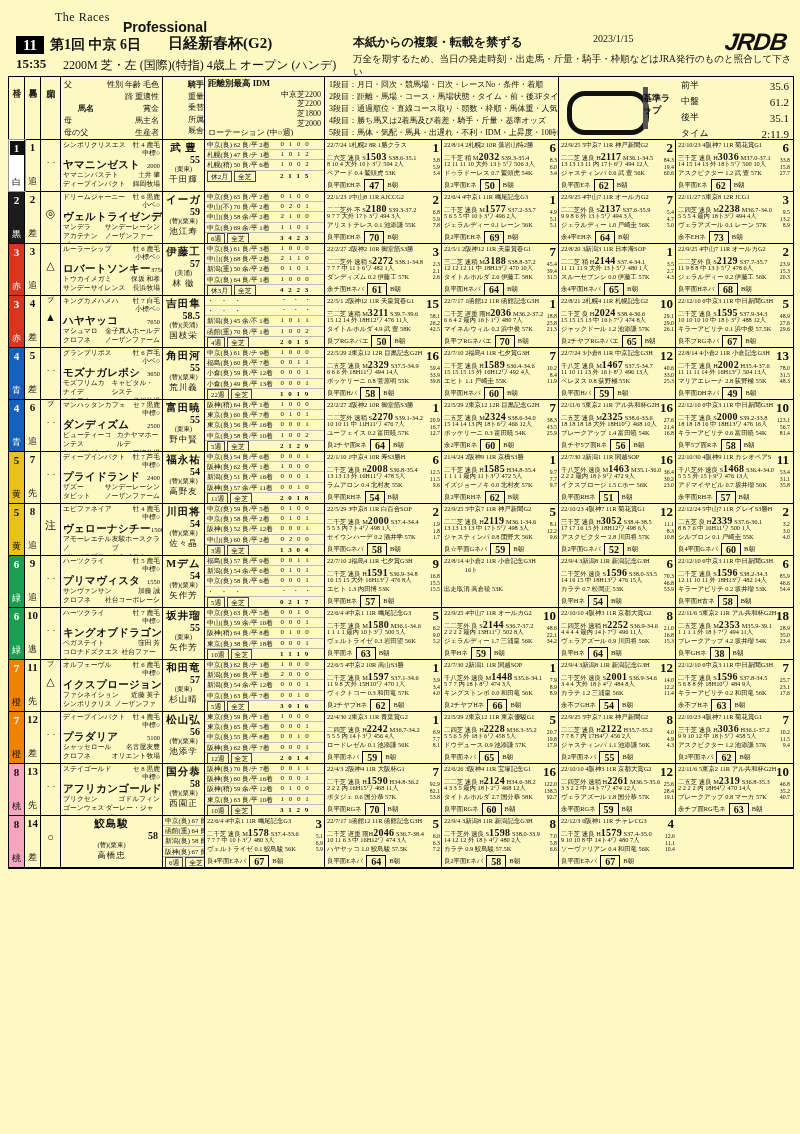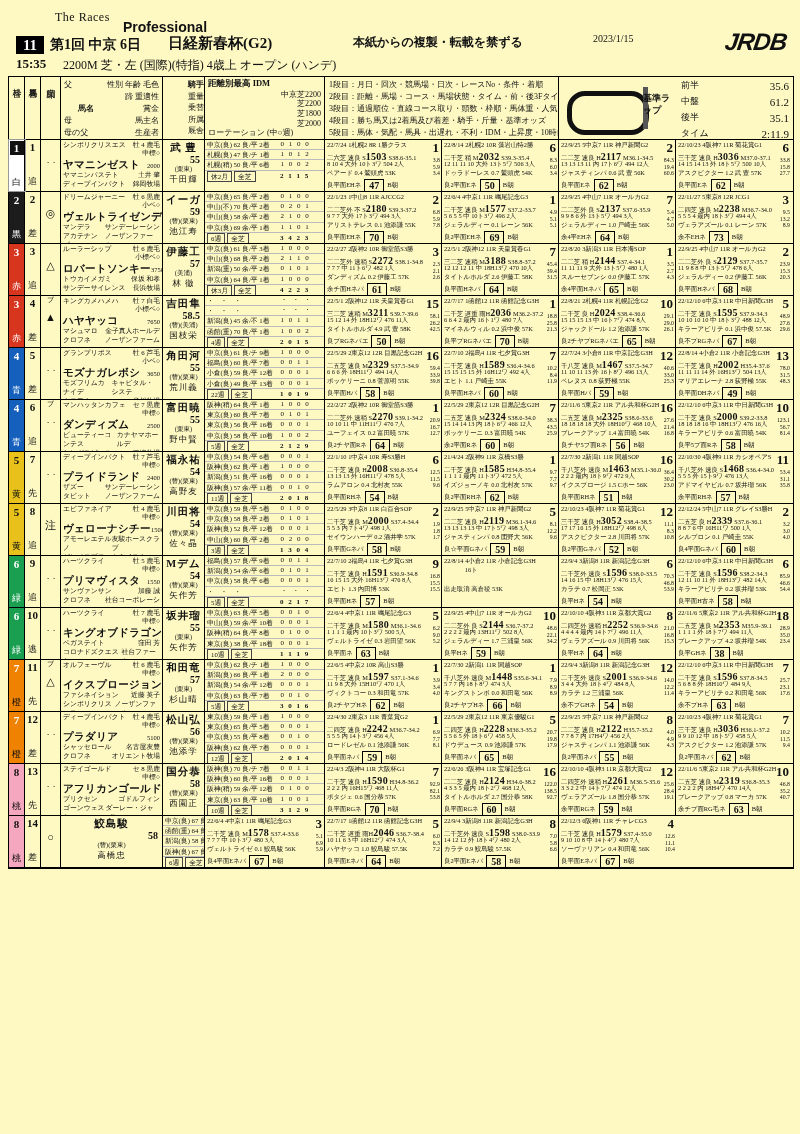--- a/index.html
+++ b/index.html
@@ -90,20 +90,21 @@
     <div class="brand">The Races</div>
     <div class="brand2">Professional</div>
     <div class="raceno">11</div>
     <div class="meet">第1回 中京 6日</div>
     <div class="racename">日経新春杯(G2)</div>
     <div class="rtime">15:35</div>
     <div class="rc rcond">2200M 芝・左  (国際)(特指) 4歳上 オープン (ハンデ)</div>
     <div class="notice1">本紙からの複製・転載を禁ずる</div>
     <div class="rdate">2023/1/15</div>
     <div class="logo">JRDB</div>
+    <div class="notice2">万全を期するため、当日の発走時刻・出走馬・斤量・騎手・枠順などはJRA発行のものと照合して下さい</div>
   </div>
 
   <div class="tbl">
     <div class="grid thead">
       <div>
           <div class="vert">枠番</div>
         </div>
       <div>
         <div class="vert" style="margin-bottom:0">馬番</div>
         <div class="vert" style="font-size:7px;margin-top:0">脚質</div>

